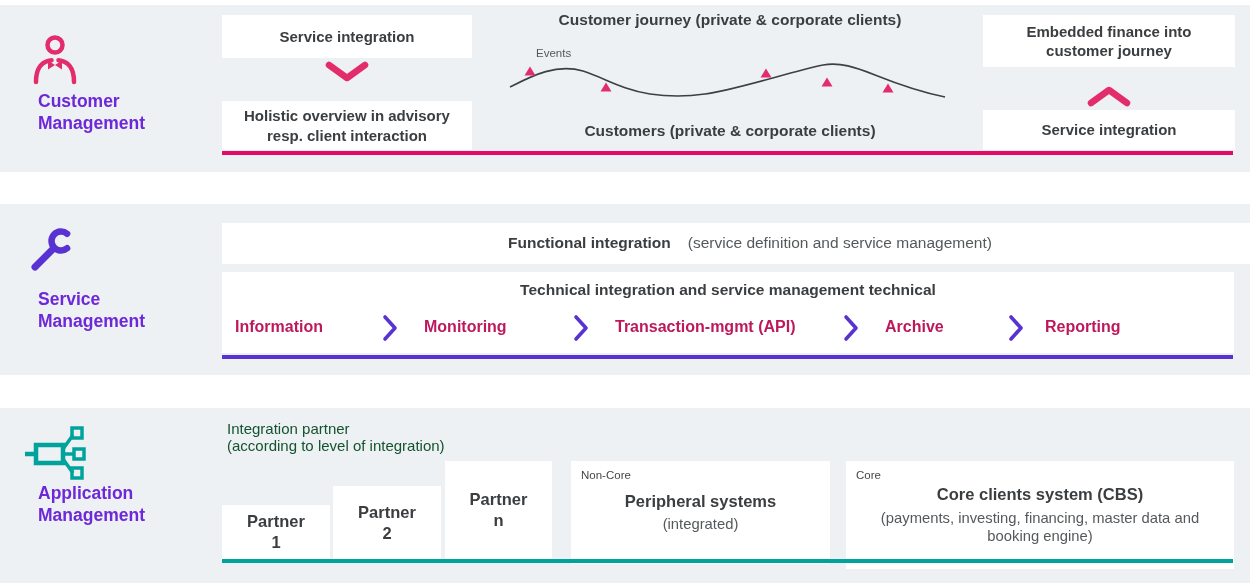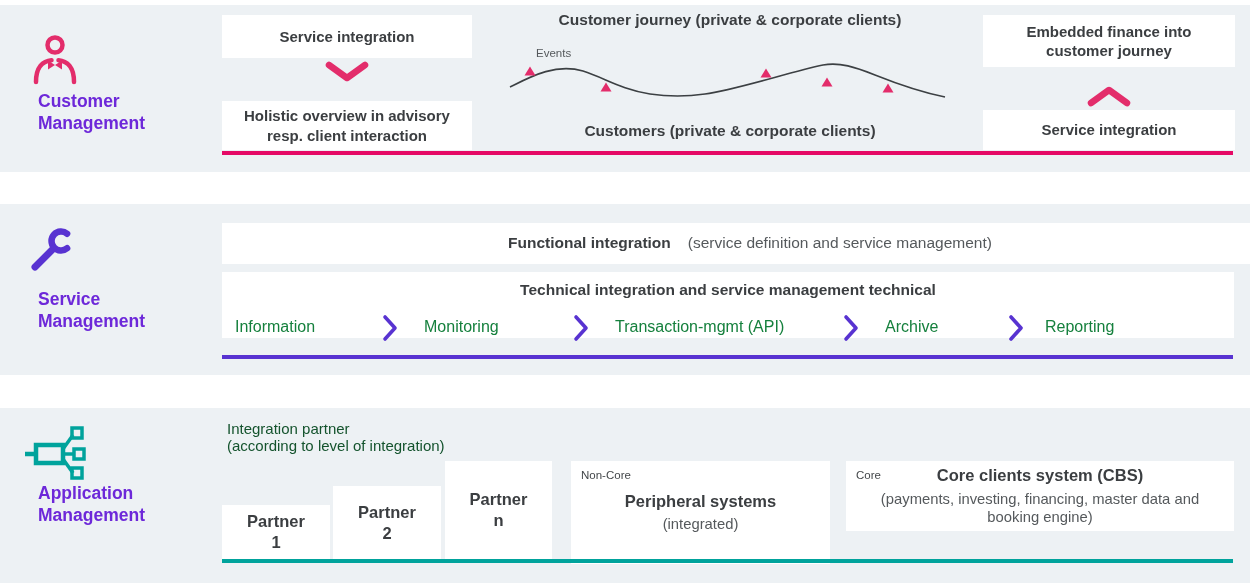--- a/index.html
+++ b/index.html
@@ -13,21 +13,21 @@
   .icon{position:absolute;}
   .wbox{position:absolute;background:#ffffff;display:flex;align-items:center;justify-content:center;
         text-align:center;font-weight:bold;font-size:15px;color:#3b3e41;line-height:1.3;}
   .line{position:absolute;height:4px;}
   .pink-line{background:#e50a66;}
   .purple-line{background:#5833d1;}
   .teal-line{background:#00a39c;}
   .center-title{position:absolute;text-align:center;font-weight:bold;font-size:15.5px;color:#3b3e41;}
   .events-label{position:absolute;font-size:11.5px;color:#55595c;}
   .func-rest{font-weight:normal;color:#55595c;margin-left:17px;}
-  .flow-item{position:absolute;font-size:16px;font-weight:normal;color:#15803d;white-space:nowrap;}
+  .flow-item{position:absolute;font-size:16px;font-weight:bold;color:#be185d;white-space:nowrap;}
   .flow-chevron{position:absolute;}
   .note{position:absolute;font-size:15px;color:#14532d;line-height:1.25;}
   .partner-box{flex-direction:column;font-size:16.5px;line-height:1.25;}
   .sys-box{flex-direction:column;}
   .sys-tag{position:absolute;top:7px;left:10px;font-size:11.5px;font-weight:normal;color:#43474a;}
   .sys-title{font-weight:bold;font-size:16.5px;color:#3b3e41;}
   .sys-sub{font-weight:normal;font-size:14.8px;color:#55595c;margin-top:3px;line-height:1.25;}
 </style>
 </head>
 <body>
@@ -83,21 +83,21 @@
     <path d="M43.1,8.7 A9.5,9.5 0 1 0 43.1,23.3" fill="none" stroke="#5833d1" stroke-width="6.5" stroke-linecap="round"></path>
     <line x1="29.5" y1="23.5" x2="11" y2="42" stroke="#5833d1" stroke-width="7" stroke-linecap="round"></line>
   </svg>
   <div class="row-label" style="top:288px;">Service Management</div>
 
   <div class="wbox" style="left:222px;top:223px;width:1012px;height:41px;font-size:15.5px;padding-left:22px;">
     <span>Functional integration</span>
     <span class="func-rest">(service definition and service management)</span>
   </div>
 
-  <div class="wbox" style="left:222px;top:272px;width:1012px;height:66px;display:block;">
+  <div class="wbox" style="left:222px;top:272px;width:1012px;height:81px;display:block;">
     <div class="center-title" style="left:0;top:8px;width:1012px;">Technical integration and service management technical</div>
 
     <div class="flow-item" style="left:13px;top:45px;">Information</div>
     <svg class="flow-chevron" style="left:160px;top:42px;" width="16" height="28" viewBox="0 0 16 28">
       <polyline points="3,3 13,14 3,25" fill="none" stroke="#5833d1" stroke-width="3.6" stroke-linecap="round" stroke-linejoin="round"></polyline>
     </svg>
     <div class="flow-item" style="left:202px;top:45px;">Monitoring</div>
     <svg class="flow-chevron" style="left:351px;top:42px;" width="16" height="28" viewBox="0 0 16 28">
       <polyline points="3,3 13,14 3,25" fill="none" stroke="#5833d1" stroke-width="3.6" stroke-linecap="round" stroke-linejoin="round"></polyline>
     </svg>
@@ -143,21 +143,21 @@
     <div>Partner</div>
     <div>n</div>
   </div>
 
   <div class="wbox sys-box" style="left:571px;top:461px;width:259px;height:103px;">
     <div class="sys-tag">Non-Core</div>
     <div class="sys-title">Peripheral systems</div>
     <div class="sys-sub">(integrated)</div>
   </div>
 
-  <div class="wbox sys-box" style="left:846px;top:461px;width:388px;height:70px;">
+  <div class="wbox sys-box" style="left:846px;top:461px;width:388px;height:108px;">
     <div class="sys-tag">Core</div>
     <div class="sys-title">Core clients system (CBS)</div>
     <div class="sys-sub" style="width:370px;">(payments, investing, financing, master data and booking engine)</div>
   </div>
 
   <div class="line teal-line" style="left:222px;top:559px;width:1011px;"></div>
 
 </div>
 
 </body></html>

